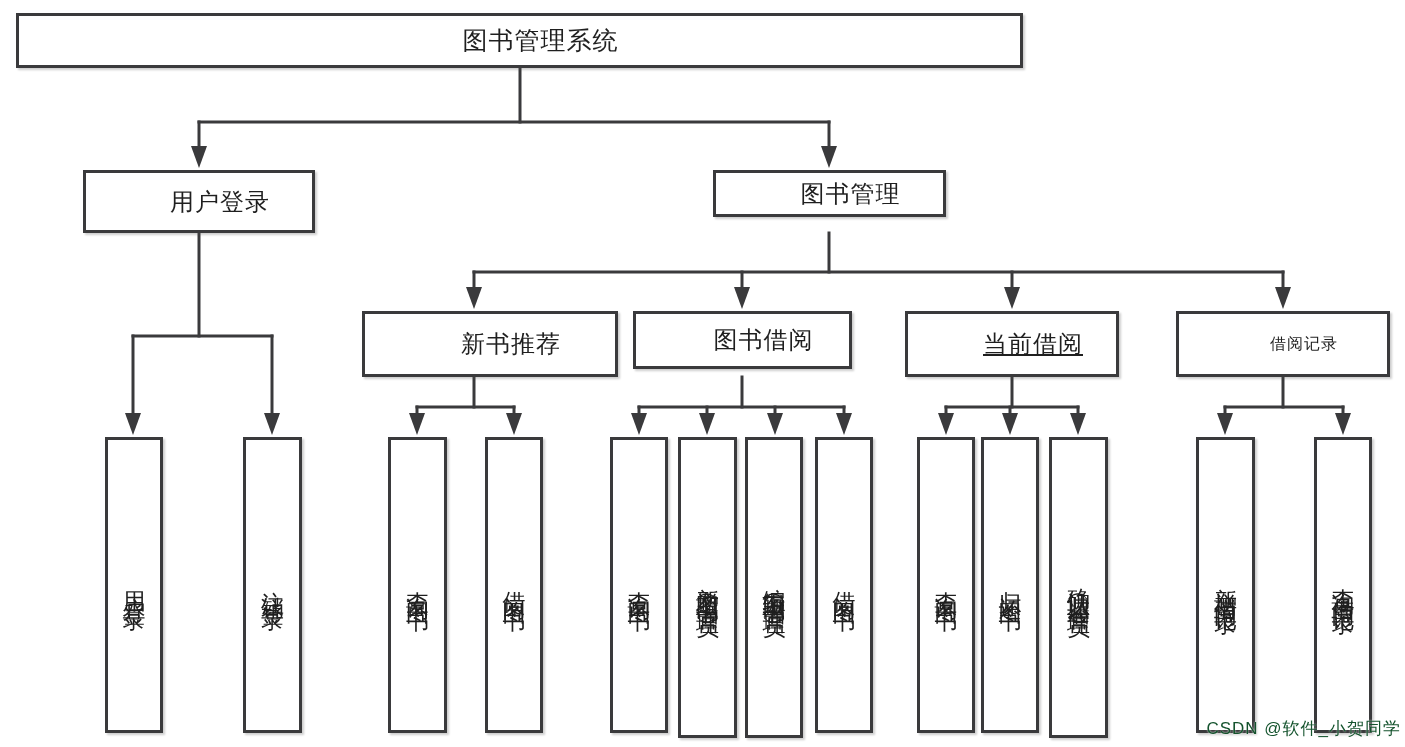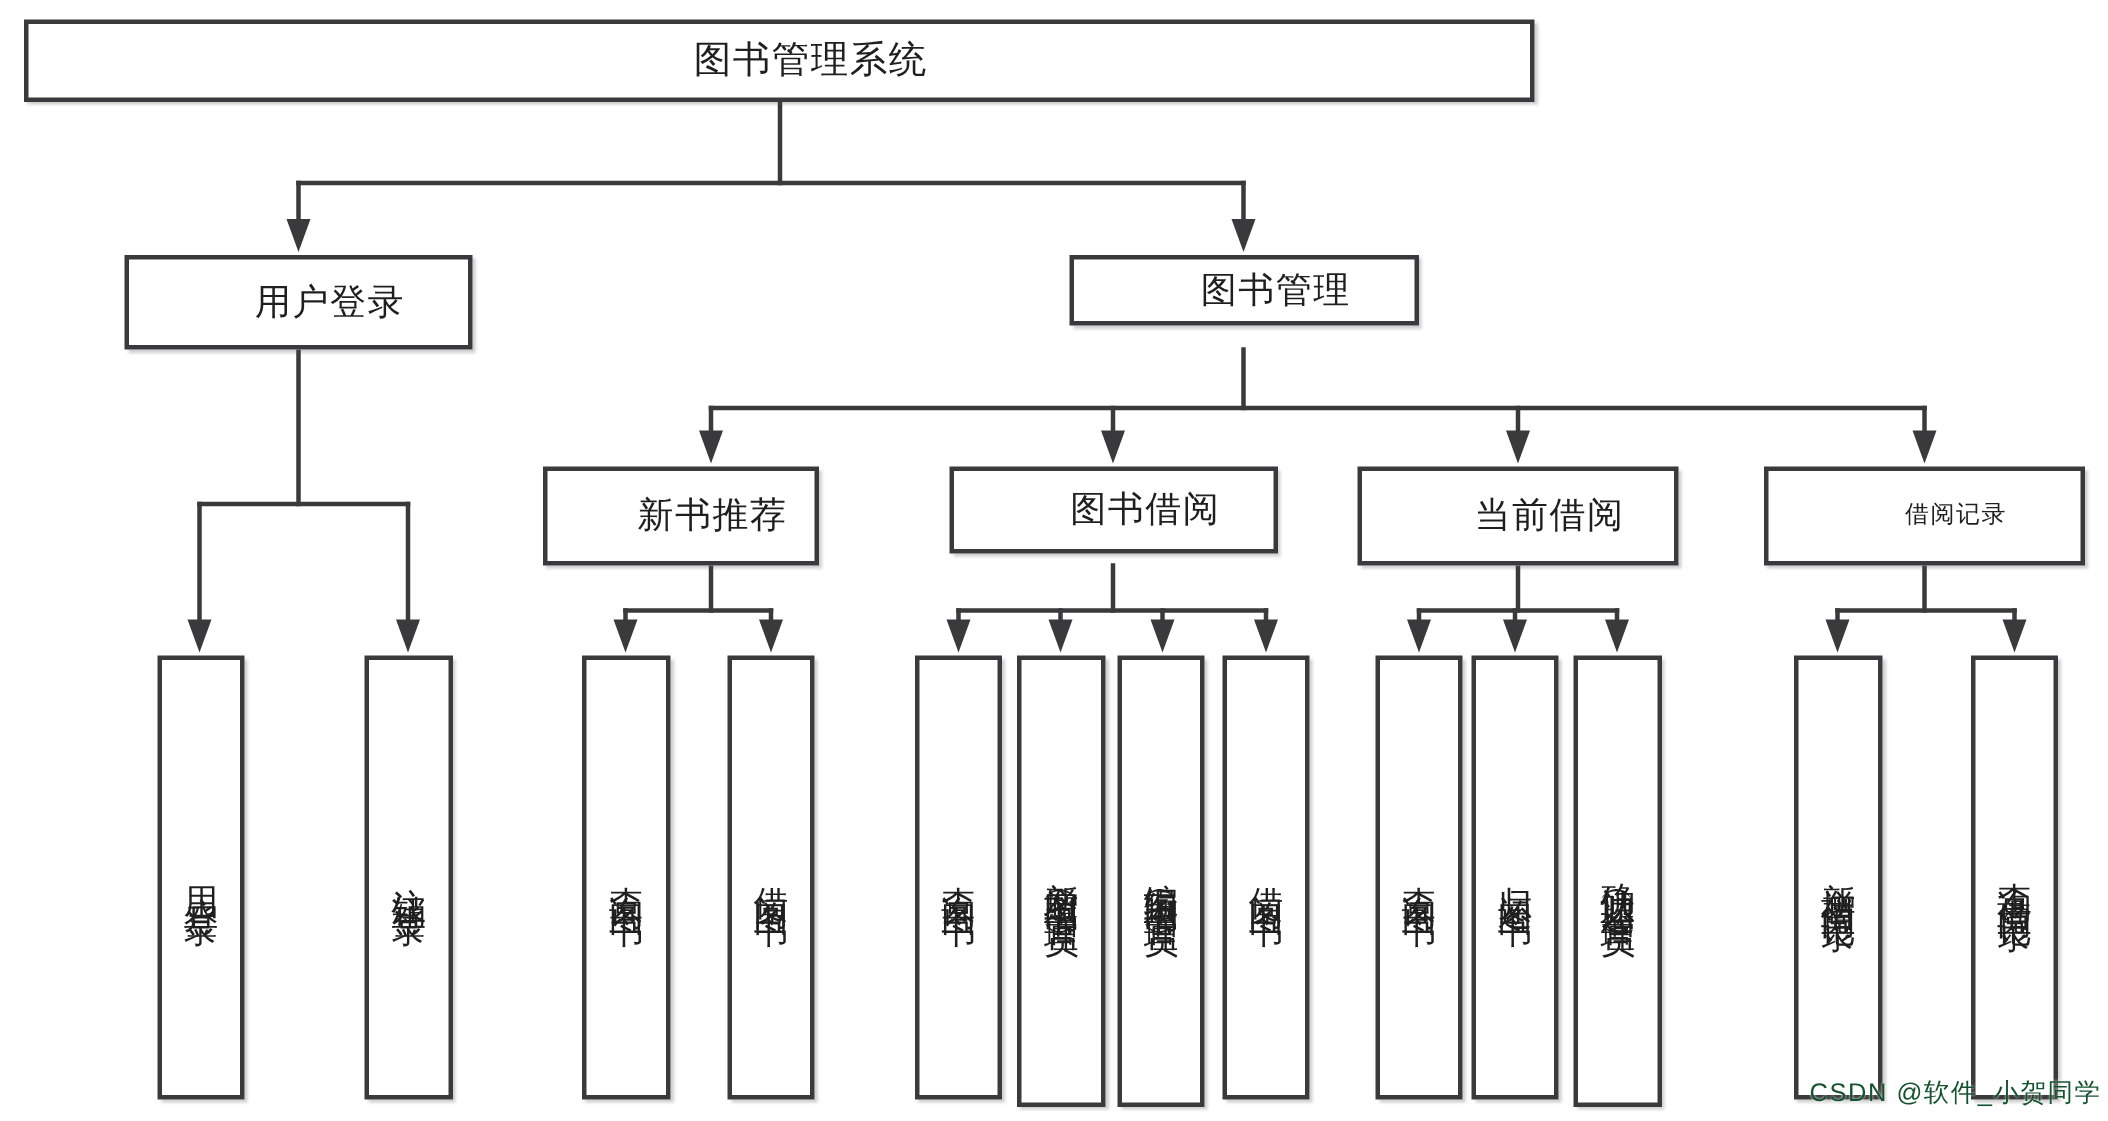--- a/index.html
+++ b/index.html
@@ -20,23 +20,23 @@
     font-size:23px;
     writing-mode:vertical-rl;text-orientation:mixed;
     letter-spacing:6px;
   }
   
   .n-root{left:16px;top:13px;width:1007px;height:55px;}
   
   .n-user-login{left:83px;top:170px;width:232px;height:63px;font-size:24px;}
   .n-book-mgmt{left:713px;top:170px;width:233px;height:47px;font-size:24px;}
   
-  .n-new-rec{left:362px;top:311px;width:184px;height:66px;font-size:24px;}
+  .n-new-rec{left:362px;top:311px;width:256px;height:66px;font-size:24px;}
   .n-book-borrow{left:633px;top:311px;width:219px;height:58px;font-size:24px;}
-  .n-cur-borrow{left:905px;top:311px;width:214px;height:66px;font-size:24px;}
+  .n-cur-borrow{left:905px;top:311px;width:214px;height:66px;font-size:24px;text-decoration:underline;}
   .n-borrow-rec{left:1176px;top:311px;width:214px;height:66px;font-size:16px;}
   
   .l-ul-login  {left:105px;top:437px;width:58px;height:296px;}
   .l-ul-logout {left:243px;top:437px;width:59px;height:296px;}
   .l-nr-query  {left:388px;top:437px;width:59px;height:296px;}
   .l-nr-borrow {left:485px;top:437px;width:58px;height:296px;}
   .l-bb-query  {left:610px;top:437px;width:58px;height:296px;}
   .l-bb-add    {left:678px;top:437px;width:59px;height:301px;letter-spacing:4px;}
   .l-bb-edit   {left:745px;top:437px;width:58px;height:301px;letter-spacing:4px;}
   .l-bb-borrow {left:815px;top:437px;width:58px;height:296px;}

